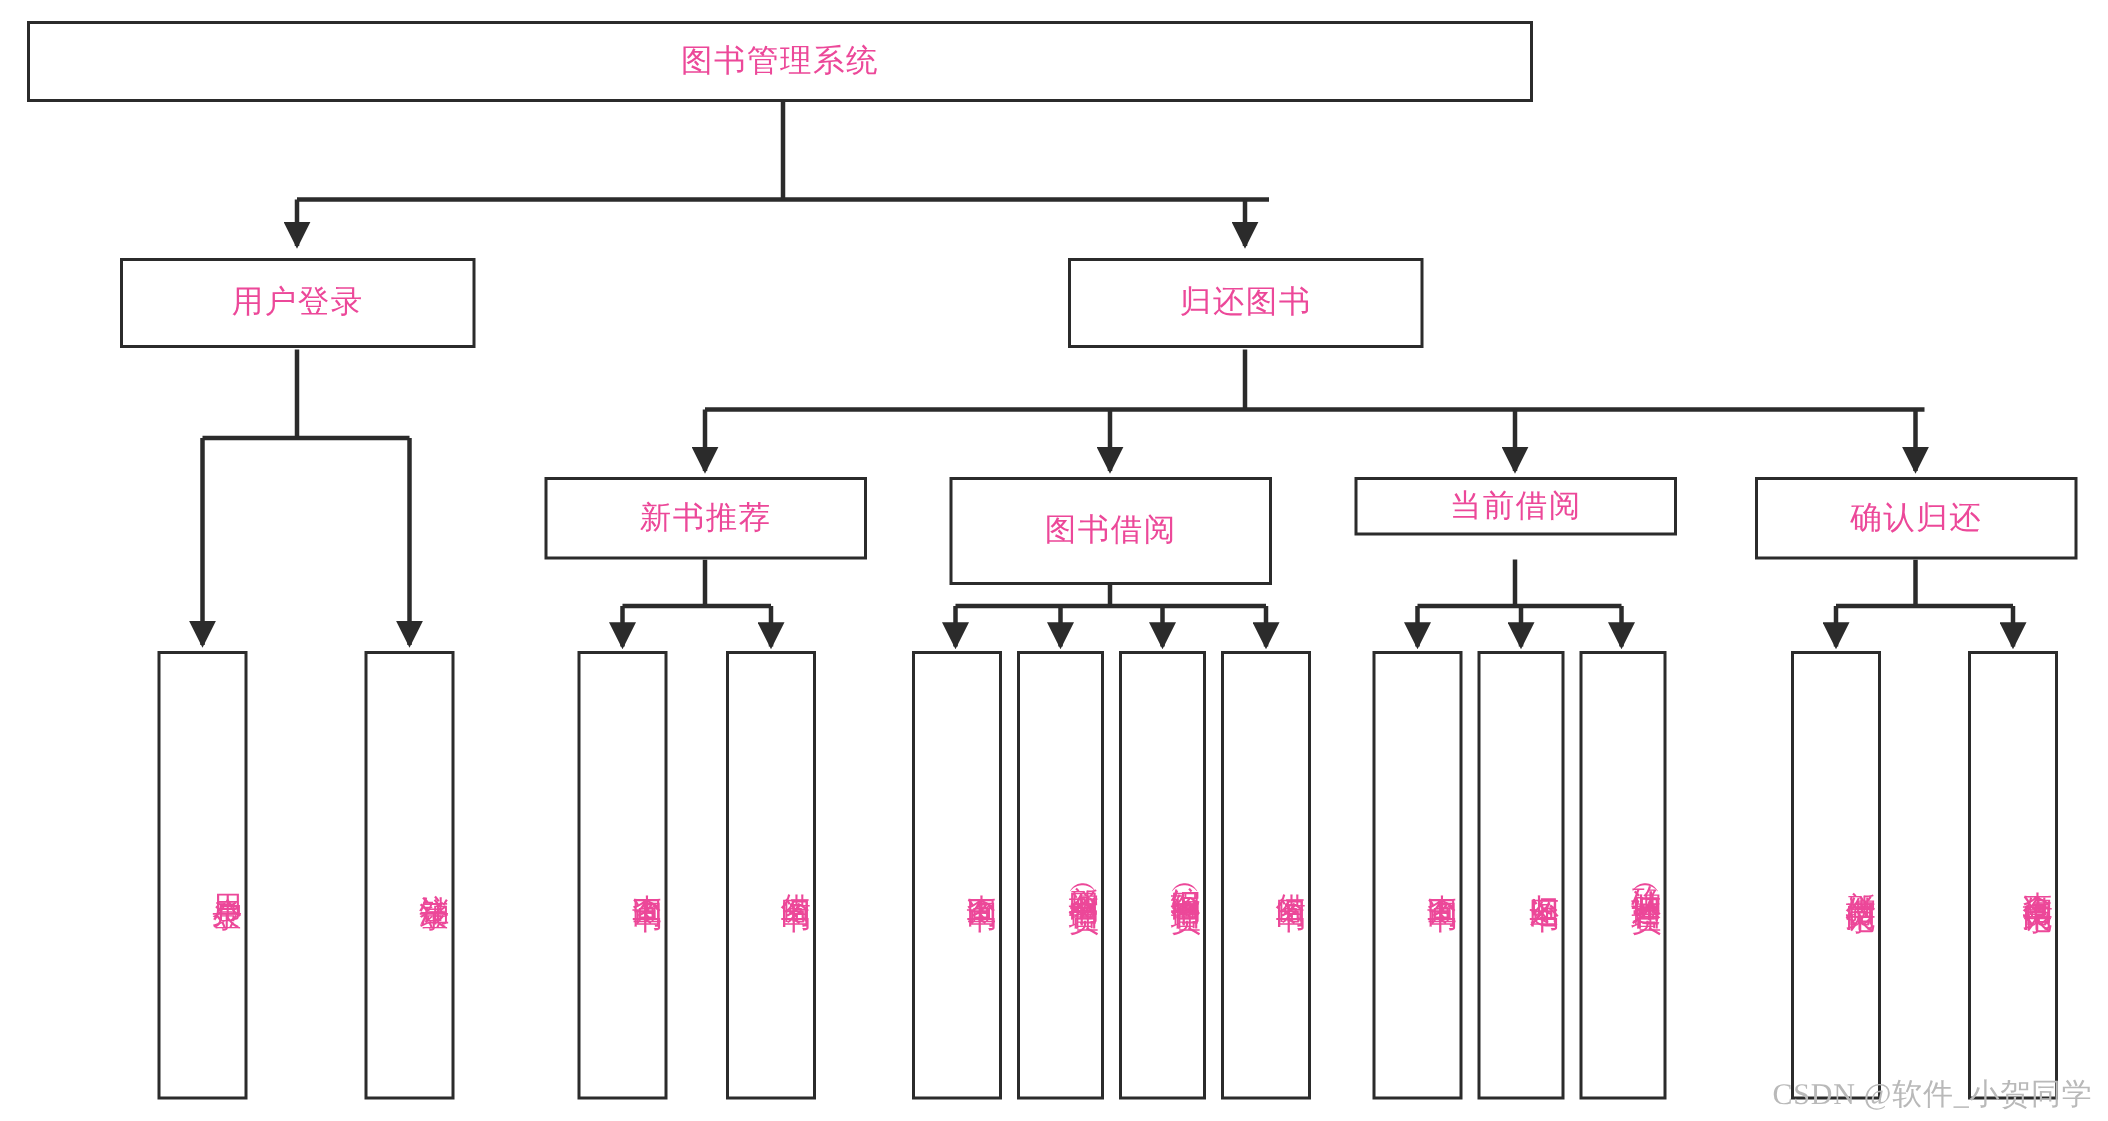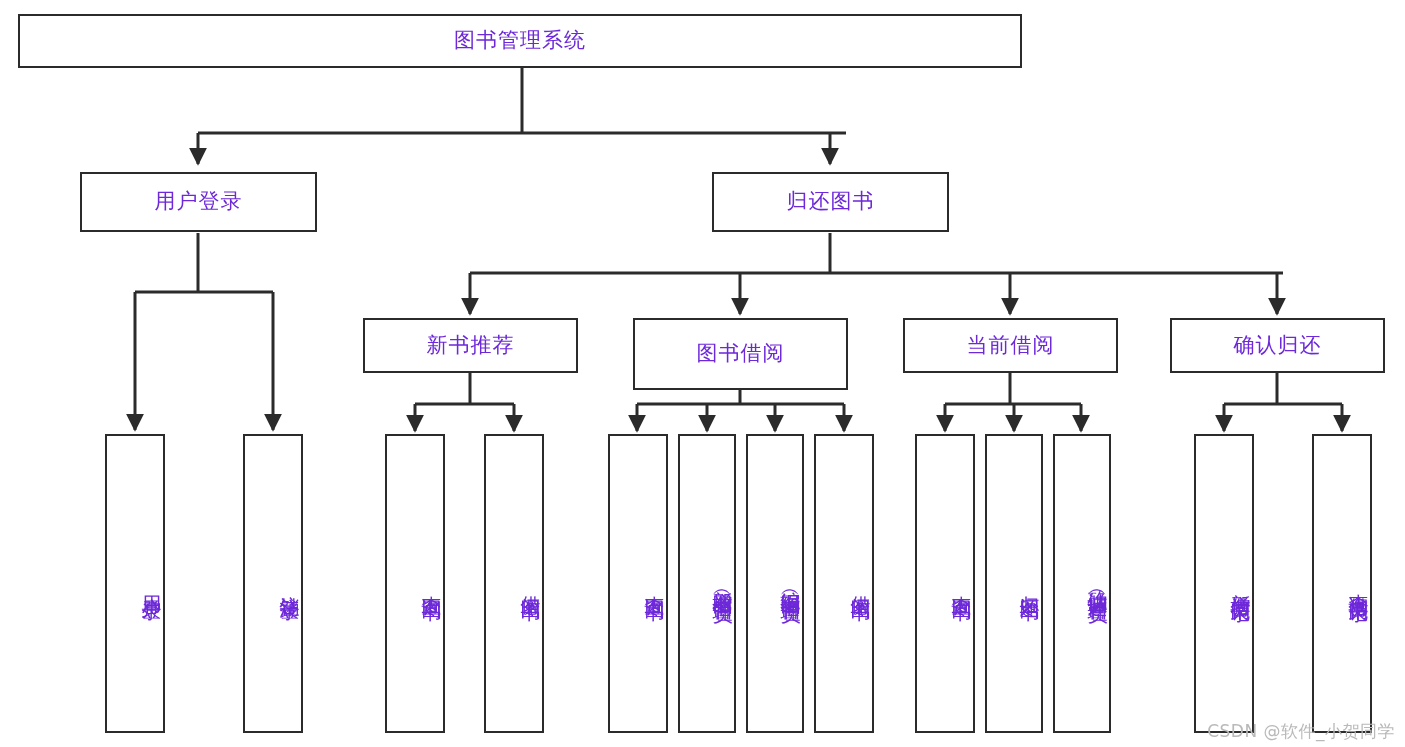--- a/index.html
+++ b/index.html
@@ -25,21 +25,21 @@
     height: 747px;
   }
   .node {
     position: absolute;
     box-sizing: border-box;
     border: 2px solid #2b2b2b;
     background: #ffffff;
     display: flex;
     align-items: center;
     justify-content: center;
-    color: #6d28d9;
+    color: #ec4899;
   }
   .node.horiz {
     font-size: 21px;
     letter-spacing: 1px;
     line-height: 1.2;
   }
   .node.vert {
     writing-mode: vertical-rl;
     text-orientation: upright;
     font-size: 20px;
@@ -52,25 +52,26 @@
   .node.vert .vtext {
     writing-mode: vertical-rl;
     text-orientation: upright;
     display: block;
     text-align: center;
   }
   #watermark {
     position: absolute;
     right: 10px;
     bottom: 4px;
-    font-size: 17px;
+    font-size: 20px;
     color: #b9b9b9;
     letter-spacing: 0.5px;
     white-space: nowrap;
     pointer-events: none;
+    font-family: Liberation Serif, serif;
   }
 </style>
 </head>
 <body>
 
 <div id="stage">
 
   <svg id="wires" viewBox="0 0 1405 747" width="1405" height="747" xmlns="http://www.w3.org/2000/svg">
     <defs>
       <marker id="arrow" viewBox="0 0 10 10" refX="9" refY="5" markerWidth="6" markerHeight="6" orient="auto-start-reverse">
@@ -132,21 +133,21 @@
   <div class="node horiz" style="left:712px; top:172px; width:237px; height:60px;">
     <span>归还图书</span>
   </div>
 
   <div class="node horiz" style="left:363px; top:318px; width:215px; height:55px;">
     <span>新书推荐</span>
   </div>
   <div class="node horiz" style="left:633px; top:318px; width:215px; height:72px;">
     <span>图书借阅</span>
   </div>
-  <div class="node horiz" style="left:903px; top:318px; width:215px; height:55px;">
+  <div class="node horiz" style="left:903px; top:318px; width:215px; height:39px;">
     <span>当前借阅</span>
   </div>
   <div class="node horiz" style="left:1170px; top:318px; width:215px; height:55px;">
     <span>确认归还</span>
   </div>
 
   <div class="node vert" style="left:105px; top:434px; width:60px; height:299px;">
     <span class="vtext">用户登录</span>
   </div>
   <div class="node vert" style="left:243px; top:434px; width:60px; height:299px;">

